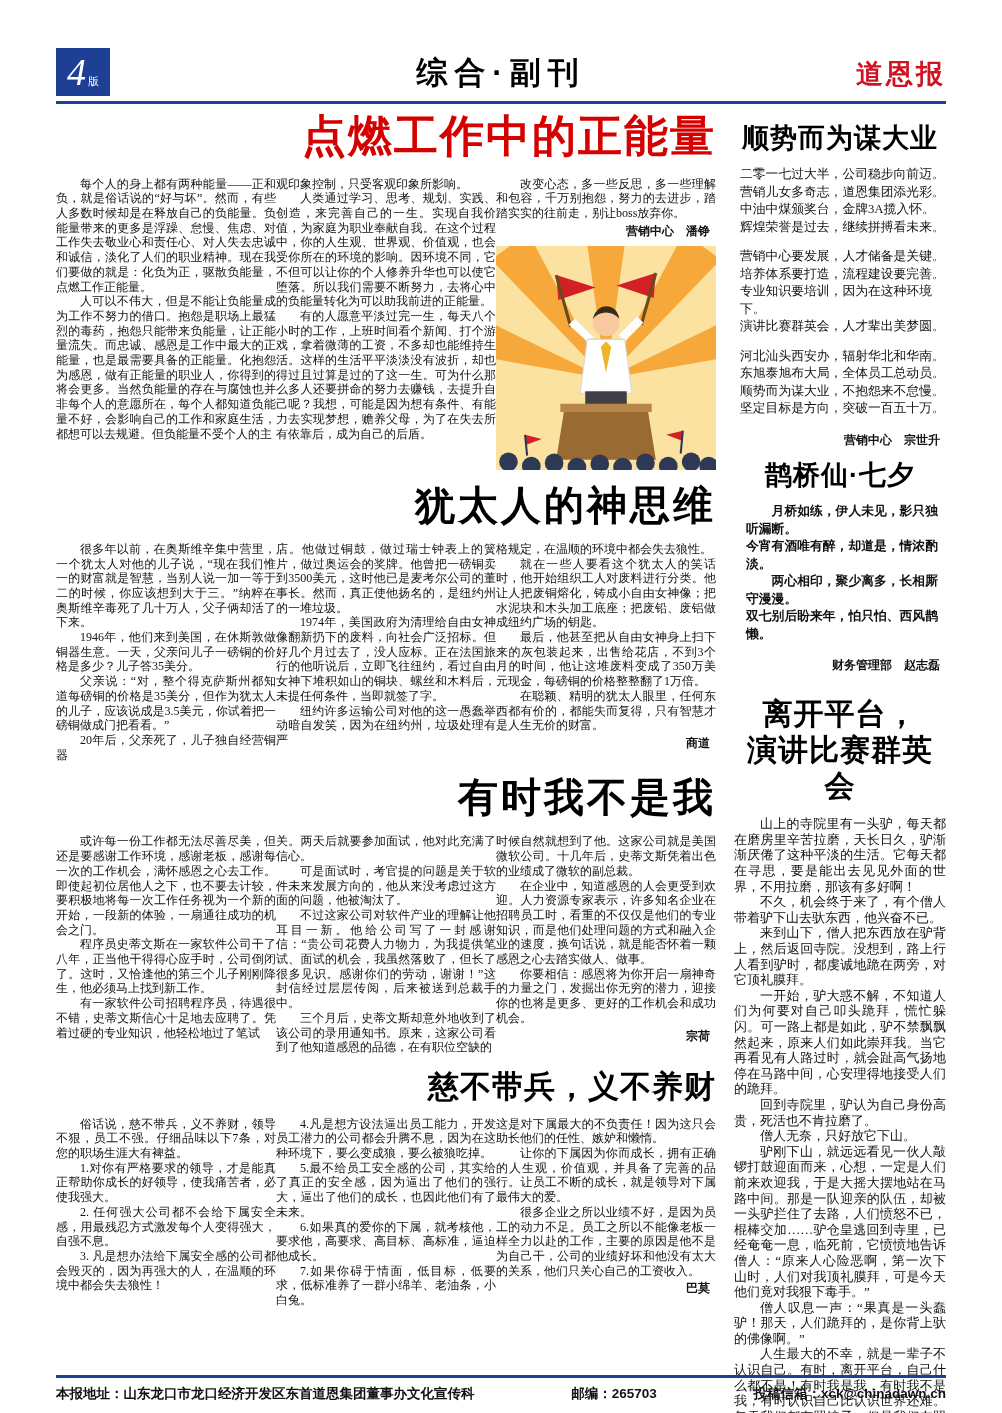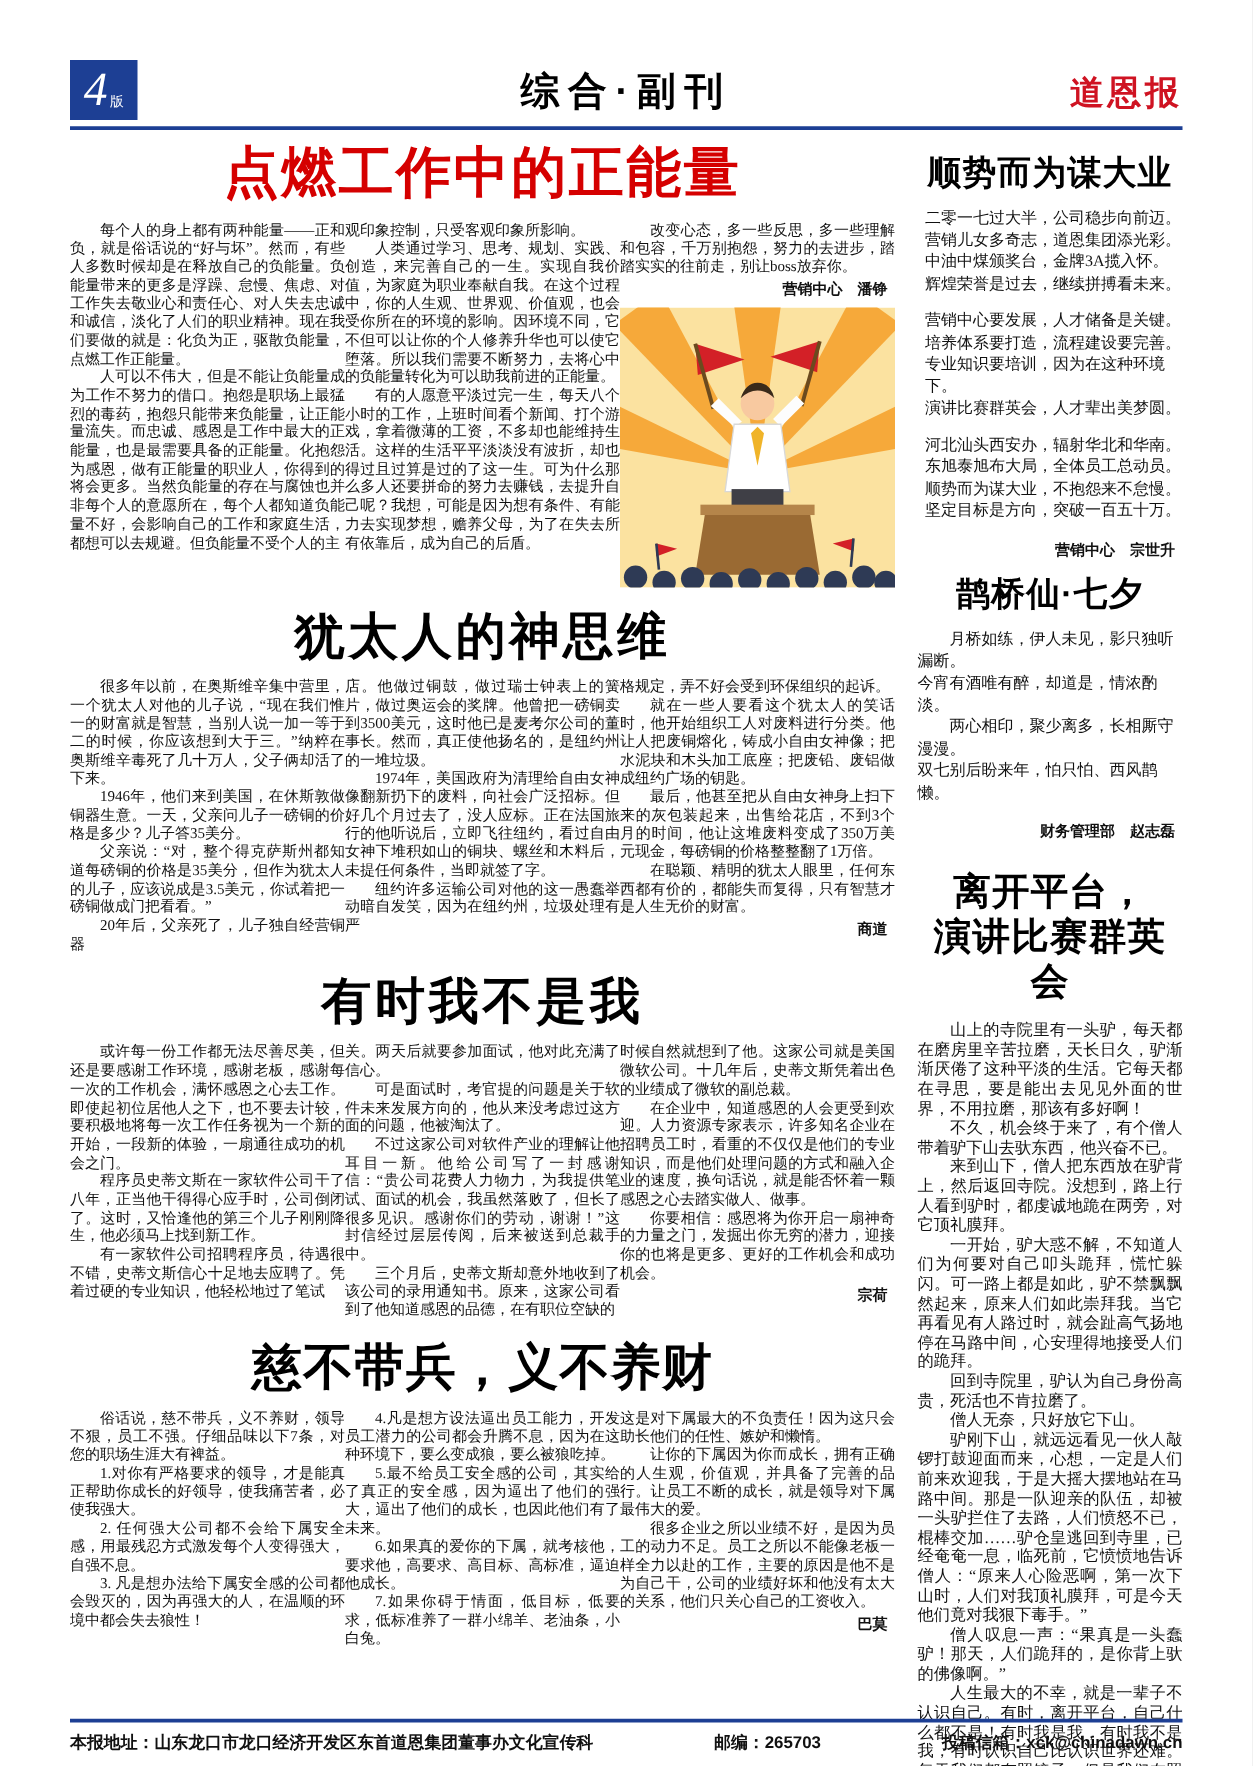--- a/index.html
+++ b/index.html
@@ -26,47 +26,47 @@
     position:absolute; right:0; bottom:6px; color:#cf1322; font-weight:bold;
     font-size:27px; letter-spacing:3px; font-family:Liberation Serif, serif;
   }
   .rule { height:3px; background:#1d3f94; margin-top:3px; }
   
   .main { display:flex; gap:18px; margin-top:8px; }
   .left { width:660px; }
   .right { width:212px; }
   
   .art-title {
-    text-align:center; font-family:Liberation Sans, sans-serif; font-weight:bold;
+    text-align:right; font-family:Liberation Mono, monospace; font-weight:bold;
     color:#000; line-height:1.15;
   }
   #a1 .art-title { color:#d50000; font-size:44px; letter-spacing:2px; margin:2px 0 12px; }
   #a2 .art-title, #a3 .art-title { font-size:40px; letter-spacing:3px; margin:16px 0 10px; }
-  #a4 .art-title { font-size:40px; letter-spacing:1px; margin:16px 0 10px; }
+  #a4 .art-title { font-size:31px; letter-spacing:1px; margin:16px 0 10px; }
   .cols { display:flex; gap:0; }
   .col { flex:1; min-width:0; }
   .paras p, .side-text p {
     font-size:12px; line-height:14.7px; text-align:justify; text-indent:2em; color:#111;
   }
   .side-text p { font-size:13px; line-height:15.6px; }
   .paras p.cont, .side-text p.cont { text-indent:0; }
   .side-text p.remark { font-style:italic; color:#222; }
   .byline {
     text-align:right; font-weight:bold; font-size:12px; padding:2px 6px 0 0; color:#111;
   }
   
   .side-title {
     text-align:center; font-family:"Liberation Sans", sans-serif; font-weight:bold;
     font-size:27px; line-height:1.2; margin:10px 0 12px; letter-spacing:1px;
   }
   .side-title.big { font-size:30px; margin-top:22px; }
   .poem { margin:0 0 12px 6px; }
   .poem p { font-size:12.8px; line-height:17.5px; text-indent:0; color:#111; }
   .poem p.ind { text-indent:2em; }
-  .poem.ci { margin-left:0; }
+  .poem.ci { margin-left:12px;font-weight:bold; }
   .sec { margin-bottom:10px; }
   
   .illo { display:block; width:100%; height:auto; margin-top:6px; }
   
   .footer { position:absolute; left:56px; right:56px; bottom:10px; }
   .footer-rule { height:3px; background:#1d3f94; margin-bottom:7px; }
   .footer-row {
     display:flex; justify-content:space-between; align-items:baseline;
     font-family:"Liberation Sans", sans-serif; font-weight:bold; font-size:13.5px; color:#111;
   }
@@ -172,21 +172,21 @@
               <p>父亲说：“对，整个得克萨斯州都知道每磅铜的价格是35美分，但作为犹太人的儿子，应该说成是3.5美元，你试着把一磅铜做成门把看看。”</p>
               <p>20年后，父亲死了，儿子独自经营铜器</p>
             </div>
           <div class="col paras">
               <p class="cont">店。他做过铜鼓，做过瑞士钟表上的簧片，做过奥运会的奖牌。他曾把一磅铜卖到3500美元，这时他已是麦考尔公司的董事长。然而，真正使他扬名的，是纽约州的一堆垃圾。</p>
               <p>1974年，美国政府为清理给自由女神像翻新扔下的废料，向社会广泛招标。但好几个月过去了，没人应标。正在法国旅行的他听说后，立即飞往纽约，看过自由女神下堆积如山的铜块、螺丝和木料后，未提任何条件，当即就签了字。</p>
               <p>纽约许多运输公司对他的这一愚蠢举动暗自发笑，因为在纽约州，垃圾处理有严</p>
             </div>
           <div class="col">
             <div class="paras">
-                <p class="cont">格规定，弄不好会受到环保组织的起诉。</p>
+                <p class="cont">格规定，在温顺的环境中都会失去狼性。</p>
                 <p>就在一些人要看这个犹太人的笑话时，他开始组织工人对废料进行分类。他让人把废铜熔化，铸成小自由女神像；把水泥块和木头加工底座；把废铅、废铝做成纽约广场的钥匙。</p>
                 <p>最后，他甚至把从自由女神身上扫下来的灰包装起来，出售给花店，不到3个月的时间，他让这堆废料变成了350万美元现金，每磅铜的价格整整翻了1万倍。</p>
                 <p>在聪颖、精明的犹太人眼里，任何东西都有价的，都能失而复得，只有智慧才是人生无价的财富。</p>
               </div>
             <div class="byline">商道</div>
           </div>
         </div>
       </section>
 
       <section class="article" id="a3">

